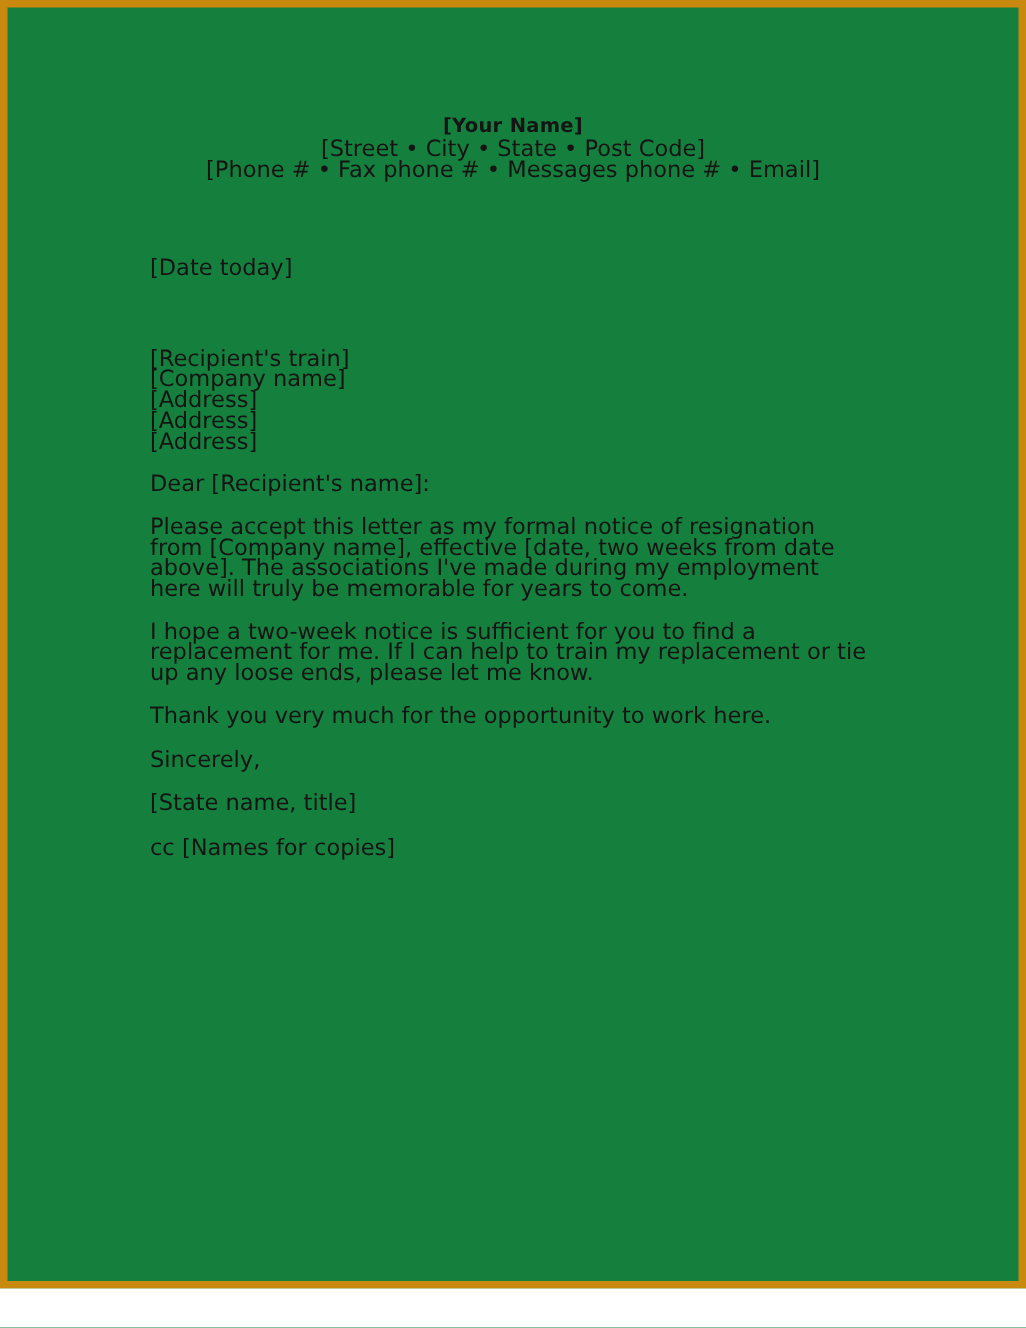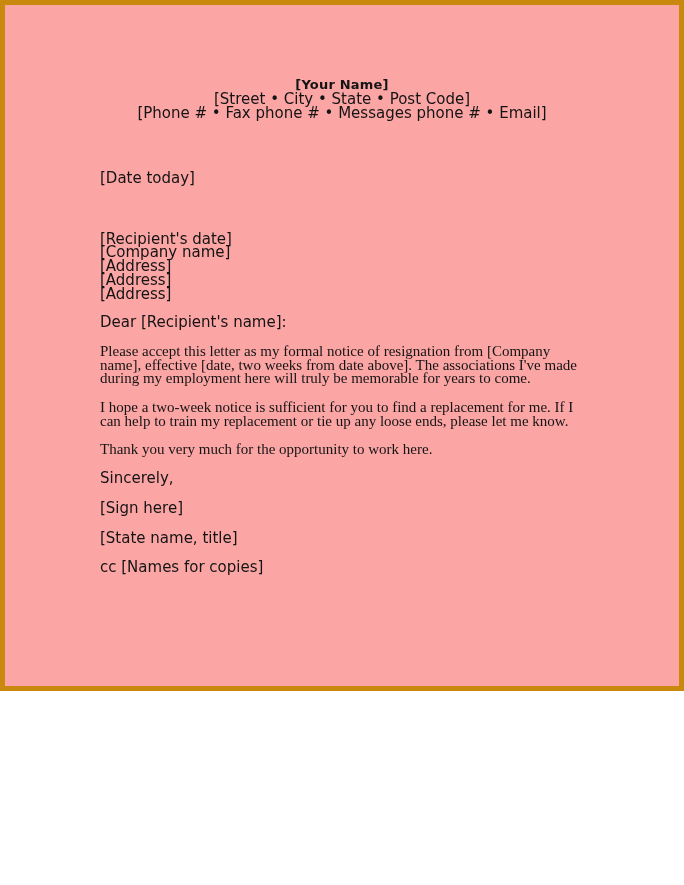--- a/index.html
+++ b/index.html
@@ -1,20 +1,20 @@
 <!DOCTYPE html>
 <html><head>
 <meta charset="utf-8">
 <style>
   * { margin: 0; padding: 0; box-sizing: border-box; }
   html, body { background: #ffffff; }
   .page {
     width: 684px;
-    height: 691px;
-    background: #fca5a5;
+    height: 859px;
+    background: #15803d;
     border: 5px solid #C9880E;
     overflow: hidden;
     font-family: "DejaVu Sans", "Liberation Sans", sans-serif;
     color: #141414;
     position: relative;
   }
   .letter-header {
     text-align: center;
     margin-top: 72px;
   }
@@ -31,21 +31,21 @@
   .letter-body {
     margin-left: 95px;
     width: 482px;
     font-size: 15px;
     line-height: 13.7px;
   }
   .date-line { margin-top: 52px; }
   .recipient-block { margin-top: 47px; }
   .recipient-line { line-height: 13.7px; }
   .salutation { margin-top: 15px; }
-  .paragraph { margin-top: 15px; font-family: Liberation Serif, serif; }
+  .paragraph { margin-top: 15px; }
   .closing { margin-top: 15px; }
   .signature-line { margin-top: 16px; }
   .signed-name { margin-top: 16px; }
   .cc-line { margin-top: 16px; }
 </style>
 </head>
 <body>
 
 <div class="page">
 
@@ -53,37 +53,36 @@
     <div class="sender-name">[Your Name]</div>
     <div class="header-line">[Street • City • State • Post Code]</div>
     <div class="header-line">[Phone # • Fax phone # • Messages phone # • Email]</div>
   </div>
 
   <div class="letter-body">
 
     <div class="date-line">[Date today]</div>
 
     <div class="recipient-block">
-      <div class="recipient-line">[Recipient's date]</div>
+      <div class="recipient-line">[Recipient's train]</div>
       <div class="recipient-line">[Company name]</div>
       <div class="recipient-line">[Address]</div>
       <div class="recipient-line">[Address]</div>
       <div class="recipient-line">[Address]</div>
     </div>
 
     <div class="salutation">Dear [Recipient's name]:</div>
 
     <div class="paragraph">Please accept this letter as my formal notice of resignation from [Company name], effective [date, two weeks from date above]. The associations I've made during my employment here will truly be memorable for years to come.</div>
 
     <div class="paragraph">I hope a two-week notice is sufficient for you to find a replacement for me. If I can help to train my replacement or tie up any loose ends, please let me know.</div>
 
     <div class="paragraph">Thank you very much for the opportunity to work here.</div>
 
     <div class="closing">Sincerely,</div>
 
-    <div class="signature-line">[Sign here]</div>
 
     <div class="signed-name">[State name, title]</div>
 
     <div class="cc-line">cc [Names for copies]</div>
 
   </div>
 </div>
 
 </body></html>

